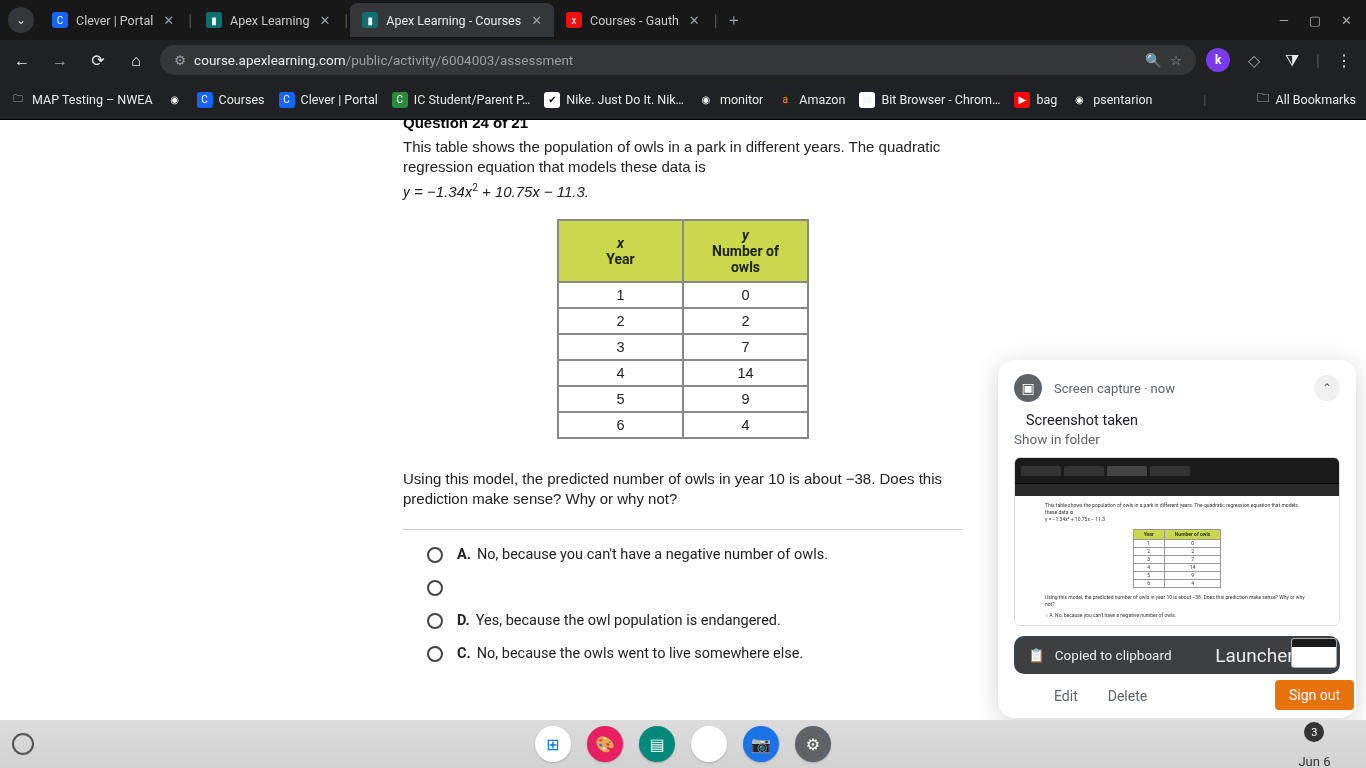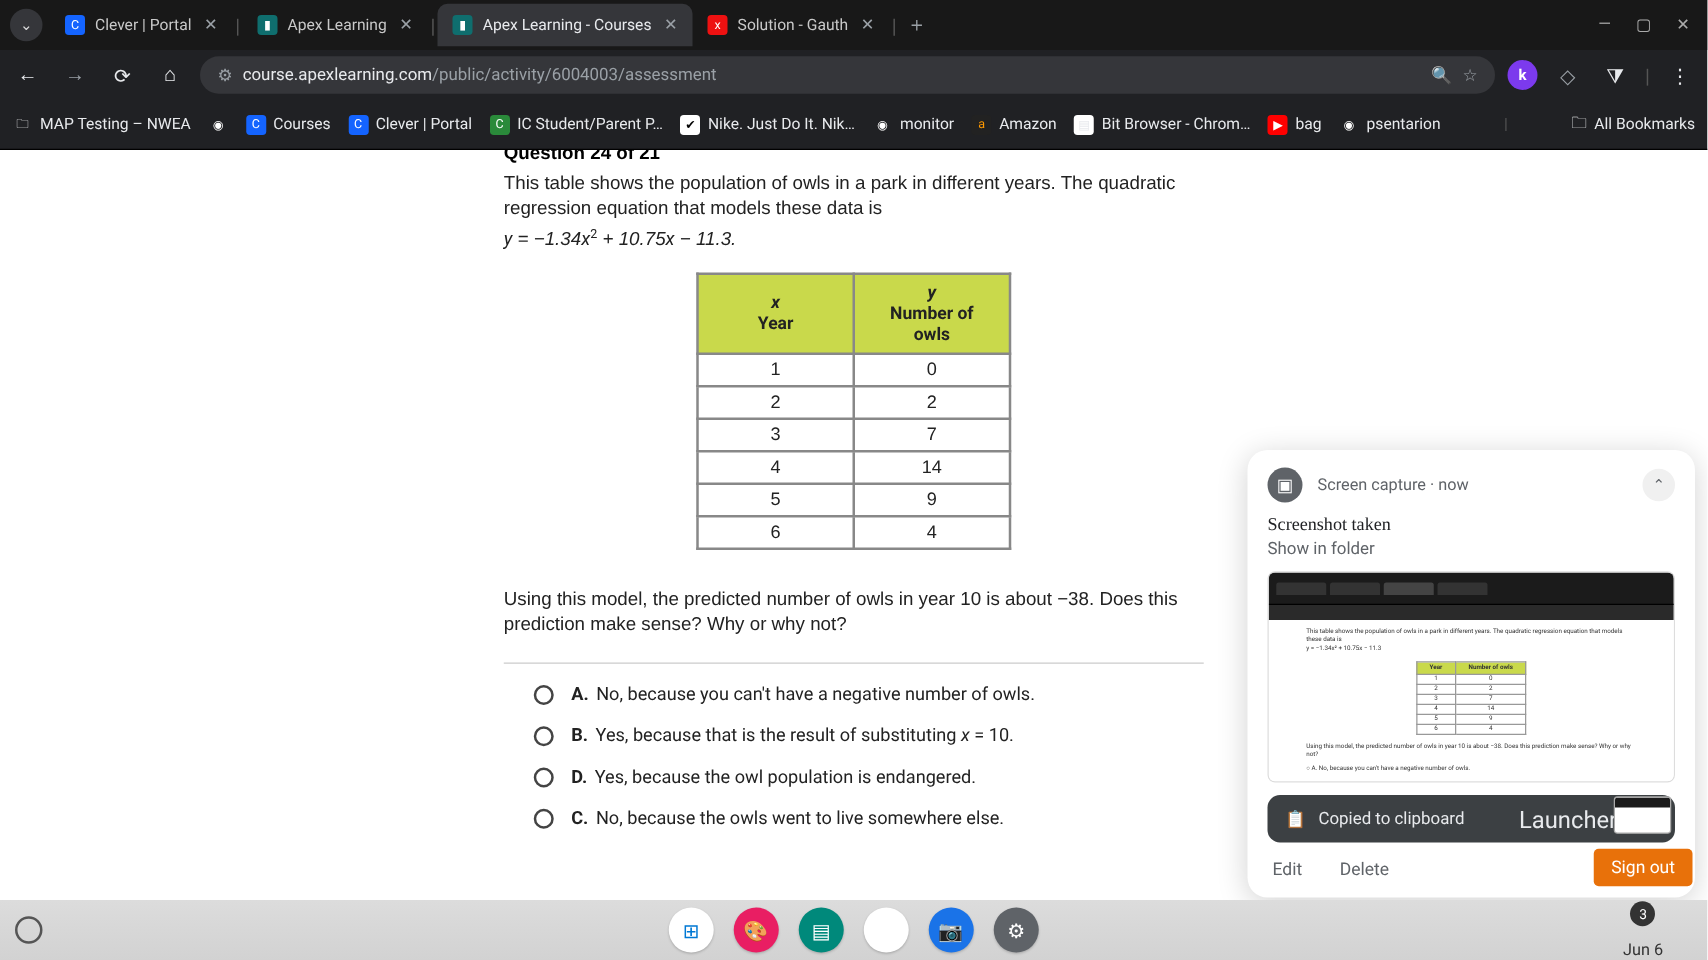--- a/index.html
+++ b/index.html
@@ -43,33 +43,33 @@
 .radio { width:16px; height:16px; border:2px solid #444; border-radius:50%; flex-shrink:0; margin-top:1px;}
 .choice b{margin-right:6px;}
 .choice .ital{font-style:italic;}
 
 
 .notif { position:absolute; right:10px; top:360px; width:358px; background:#fff; border-radius:16px; box-shadow:0 4px 24px rgba(0,0,0,.18); padding:14px 0 14px 0; color:#333;}
 .notif-head{display:flex;align-items:center;padding:0 16px 10px;gap:12px;}
 .notif-ico{width:28px;height:28px;border-radius:50%;background:#5f6368;color:#fff;display:flex;align-items:center;justify-content:center;font-size:14px;}
 .notif-head-txt{color:#5f6368;font-size:13px;}
 .notif-caret{margin-left:auto;width:26px;height:26px;border-radius:50%;background:#f0f0f0;display:flex;align-items:center;justify-content:center;color:#5f6368;font-size:12px;}
-.notif-title{padding:0 16px;font-size:14.5px;color:#202124;margin-bottom:2px;font-family:Liberation Serif, serif;}
+.notif-title{padding:0 28px;font-size:14.5px;color:#202124;margin-bottom:2px;}
 .notif-sub{padding:0 16px;font-size:13.5px;color:#5f6368;margin-bottom:10px;}
 .notif-thumb{margin:0 16px;border:1px solid #ddd;border-radius:6px;overflow:hidden;}
 .thumb-chrome{height:26px;background:#1b1b1b;border-bottom:1px solid #000;display:flex;align-items:center;padding:0 6px;gap:3px;}
 .thumb-tab{height:10px;background:#333;border-radius:2px 2px 0 0;}
 .mini-table{border-collapse:collapse;margin:6px auto;}
 .mini-table th{background:#c9d94b;border:1px solid #999;font-size:5px;padding:1px 10px;}
 .mini-table td{border:1px solid #999;font-size:5px;padding:0 10px;text-align:center;}
 .thumb-body{background:#fff;padding:6px 30px;font-size:5px;color:#333;font-family:Arial;line-height:1.4;}
 .thumb-body .tiny{font-size:5px;text-align:left;}
 .copied-bar{margin:10px 16px 0;background:#3c4043;border-radius:10px;height:38px;display:flex;align-items:center;padding:0 14px;color:#e8eaed;font-size:13.5px;gap:10px;}
 .copied-bar .sc{margin-left:auto;font-size:19px;}
-.notif-actions{display:flex;gap:30px;padding:14px 20px 0;font-size:14px;color:#5f6368;}
+.notif-actions{display:flex;gap:30px;padding:14px 20px 0;font-size:14px;color:#5f6368;margin-left:36px;}
 
 
 .shelf { position:absolute; bottom:0; left:0; right:0; height:48px; background:linear-gradient(#dcdcdc,#d2d2d2); display:flex; align-items:center; padding:0 12px; gap:14px;}
 .launcher{width:22px;height:22px;border:2px solid #555;border-radius:50%;}
 .shelf-center{position:absolute;left:50%;transform:translateX(-50%);display:flex;gap:16px;}
 .app-ico{width:36px;height:36px;border-radius:50%;display:flex;align-items:center;justify-content:center;color:#fff;font-size:16px;box-shadow:0 1px 2px rgba(0,0,0,.2);}
 .shelf-right{margin-left:auto;display:flex;align-items:center;gap:12px;font-size:13px;color:#333;flex-direction:column;}
 .signout{background:#e8710a;color:#fff;padding:7px 14px;border-radius:4px;font-size:14px;}
 .count-badge{width:20px;height:20px;border-radius:50%;background:#333;color:#fff;display:flex;align-items:center;justify-content:center;font-size:11px;}
 .thumb-mini{width:46px;height:30px;border:1px solid #aaa;border-radius:3px;background:#fff;position:relative;overflow:hidden;}
@@ -94,21 +94,21 @@
       <span class="close">✕</span>
     </div>
     <span class="tab-sep">|</span>
     <div class="tab active">
       <span class="favicon" style="background:#0f6e6e">▮</span>
       <span>Apex Learning - Courses</span>
       <span class="close">✕</span>
     </div>
     <div class="tab">
       <span class="favicon" style="background:#e11">x</span>
-      <span>Solution - Gauth</span>
+      <span>Courses - Gauth</span>
       <span class="close">✕</span>
     </div>
     <span class="tab-sep">|</span>
     <div class="nav-icon">＋</div>
 
     <div class="win-controls">
       <span>—</span>
       <span>▢</span>
       <span>✕</span>
     </div>
@@ -225,21 +225,20 @@
 
     <div class="q-followup">Using this model, the predicted number of owls in year 10 is about −38. Does this prediction make sense? Why or why not?</div>
     <hr class="div">
 
     <div class="choice">
       <div class="radio"></div>
       <div><b>A.</b><span>No, because you can't have a negative number of owls.</span></div>
     </div>
     <div class="choice">
       <div class="radio"></div>
-      <div><b>B.</b><span>Yes, because that is the result of substituting </span><span class="ital">x</span><span> = 10.</span></div>
     </div>
     <div class="choice">
       <div class="radio"></div>
       <div><b>D.</b><span>Yes, because the owl population is endangered.</span></div>
     </div>
     <div class="choice">
       <div class="radio"></div>
       <div><b>C.</b><span>No, because the owls went to live somewhere else.</span></div>
     </div>
   </div>

